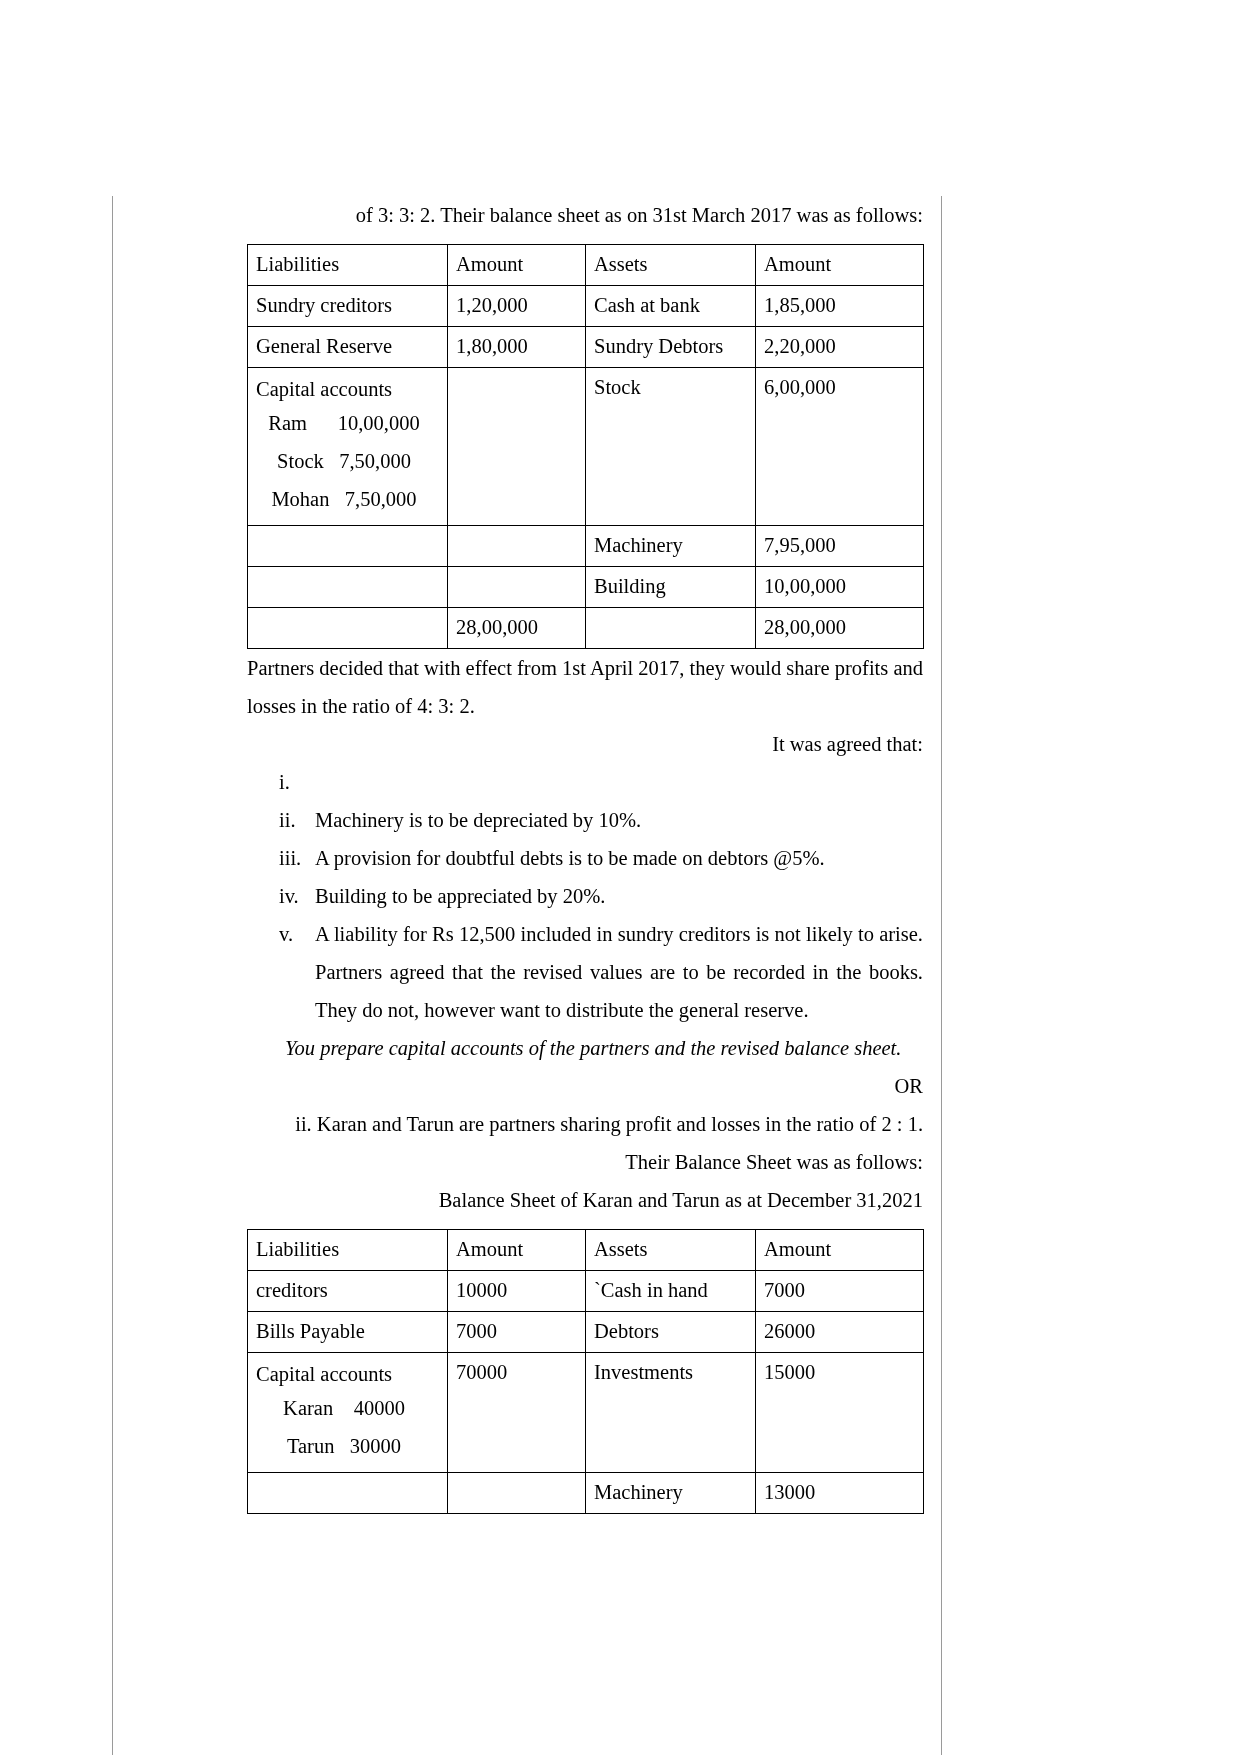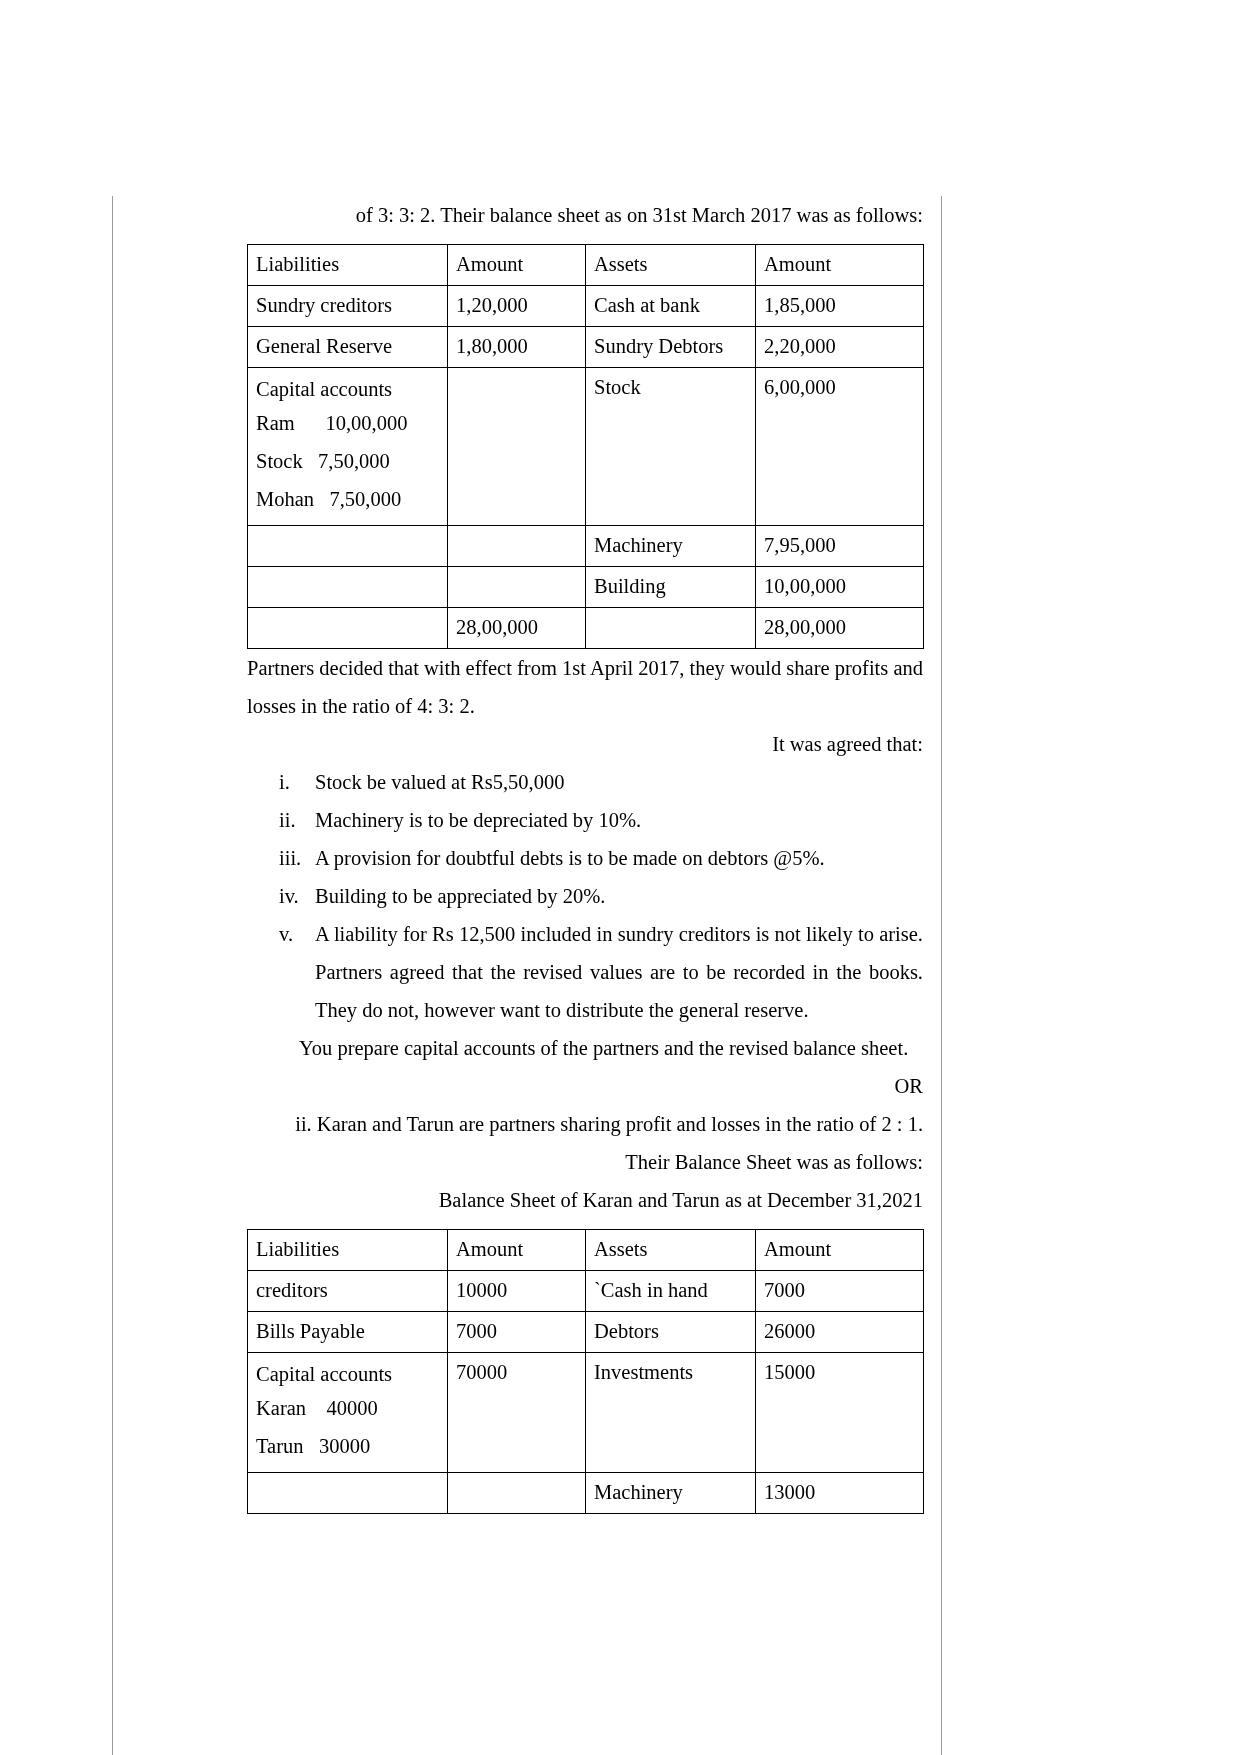--- a/index.html
+++ b/index.html
@@ -39,21 +39,21 @@
   p.para {
     margin: 0;
     font-size: 20.5px;
     line-height: 38px;
     text-align: justify;
     text-justify: inter-word;
   }
   p.para.nojust { text-align: right; }
   p.center { text-align: right; }
 
-  .indent-block { margin-left: 52px; }
+  .indent-block { margin-left: 38px; font-style: italic; }
 
   
   table.bs {
     border-collapse: collapse;
     width: 676px;
     table-layout: fixed;
     margin: 0;
   }
   table.bs td {
     border: 1px solid #000000;
@@ -63,21 +63,21 @@
     vertical-align: top;
     word-wrap: break-word;
   }
   table.bs col.c1 { width: 200px; }
   table.bs col.c2 { width: 138px; }
   table.bs col.c3 { width: 170px; }
   table.bs col.c4 { width: 168px; }
 
   td.total-cell { border-top: 2px solid #000000; }
 
-  .cap-line { display: block; line-height: 38px; white-space: pre; }
+  .cap-line { display: block; line-height: 38px; white-space: pre; text-align: center; }
   .cap-head { display: block; line-height: 30px; }
 
   
   .rlist { margin: 0; padding: 0; }
   .ritem {
     display: flex;
     font-size: 20.5px;
     line-height: 38px;
   }
   .ritem .rnum {
@@ -163,21 +163,20 @@
     </tbody>
   </table>
 
   <p class="para">Partners decided that with effect from 1st April 2017, they would share profits and losses in the ratio of 4: 3: 2.</p>
 
   <p class="para nojust">It was agreed that:</p>
 
   <div class="rlist">
     <div class="ritem">
       <div class="rnum">i.</div>
-      <div class="rtxt">Stock be valued at Rs5,50,000</div>
     </div>
     <div class="ritem">
       <div class="rnum">ii.</div>
       <div class="rtxt">Machinery is to be depreciated by 10%.</div>
     </div>
     <div class="ritem">
       <div class="rnum">iii.</div>
       <div class="rtxt">A provision for doubtful debts is to be made on debtors @5%.</div>
     </div>
     <div class="ritem">

